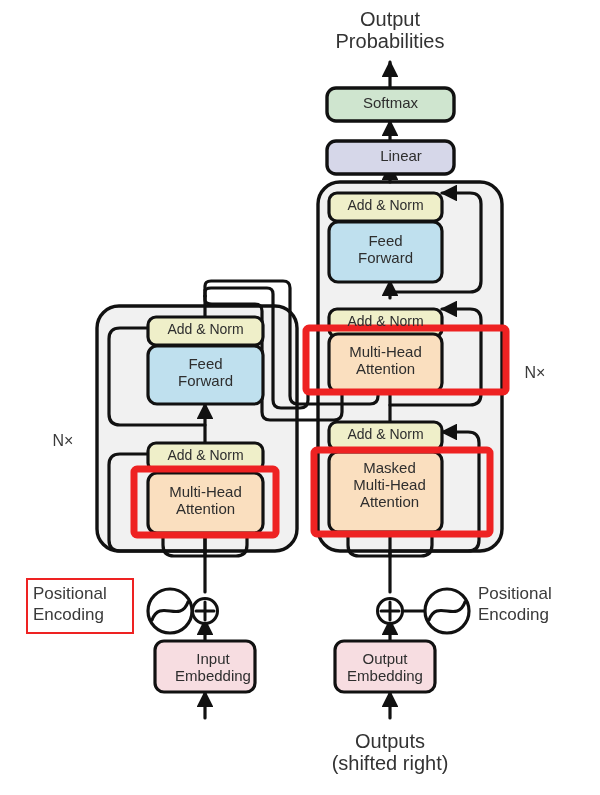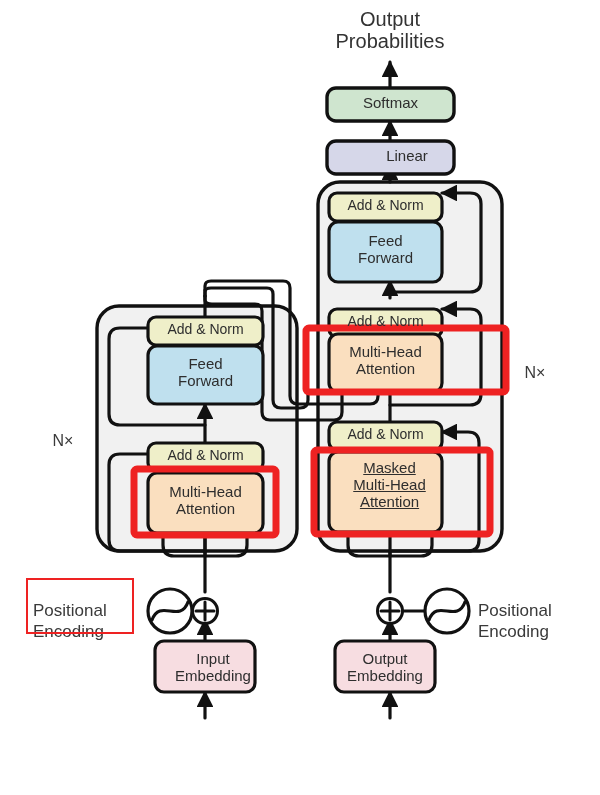--- a/index.html
+++ b/index.html
@@ -9,21 +9,21 @@
     color:#222222;
   }
   #stage{position:absolute;left:0;top:0;width:600px;height:795px;border-radius:22px;}
   svg{position:absolute;left:0;top:0;width:600px;height:795px;overflow:visible;}
 
   .lbl{position:absolute;text-align:center;line-height:1.12;color:#3a3a3a;
        white-space:pre-line;pointer-events:none;}
   .lbl.big{font-size:20px;color:#333333;}
   .lbl.box{font-size:15px;color:#2e2e2e;}
   .lbl.nx{font-size:16px;color:#3a3a3a;}
-  .lbl.pe{font-size:17px;color:#3a3a3a;text-align:left;line-height:1.22;margin-top:17px;}
+  .lbl.pe{font-size:17px;color:#3a3a3a;text-align:left;line-height:1.22;}
   .hl-label{position:absolute;border:2.5px solid #ee2222;}
 </style>
 </head>
 <body>
 
 <div id="stage">
 
   <svg viewBox="0 0 600 795">
     <defs>
       <marker id="ah" viewBox="0 0 10 10" refX="9" refY="5" markerWidth="5.2" markerHeight="5.2" orient="auto-start-reverse">
@@ -168,30 +168,30 @@
       <rect x="134" y="469" width="142" height="66" rx="3" ry="3" stroke-width="7"></rect>
       <rect x="306" y="328" width="200" height="64" rx="3" ry="3" stroke-width="7"></rect>
       <rect x="314" y="450" width="176" height="84" rx="3" ry="3" stroke-width="7"></rect>
     </g>
   </svg>
 
   <div class="lbl big" style="left:300px;top:8px;width:180px;">Output
 Probabilities</div>
 
   <div class="lbl box" style="left:327px;top:95px;width:127px;">Softmax</div>
-  <div class="lbl box" style="left:327px;top:148px;width:148px;padding-left:6px;">Linear</div>
+  <div class="lbl box" style="left:327px;top:148px;width:148px;">Linear</div>
 
   <div class="lbl box" style="left:329px;top:198px;width:113px;font-size:14px;">Add &amp; Norm</div>
   <div class="lbl box" style="left:329px;top:233px;width:113px;">Feed
 Forward</div>
   <div class="lbl box" style="left:329px;top:314px;width:113px;font-size:14px;">Add &amp; Norm</div>
   <div class="lbl box" style="left:329px;top:344px;width:113px;">Multi-Head
 Attention</div>
   <div class="lbl box" style="left:329px;top:427px;width:113px;font-size:14px;">Add &amp; Norm</div>
-  <div class="lbl box" style="left:329px;top:460px;width:121px;text-decoration:underline;">Masked
+  <div class="lbl box" style="left:329px;top:460px;width:121px;">Masked
 Multi-Head
 Attention</div>
 
   <div class="lbl box" style="left:148px;top:322px;width:115px;font-size:14px;">Add &amp; Norm</div>
   <div class="lbl box" style="left:148px;top:356px;width:115px;">Feed
 Forward</div>
   <div class="lbl box" style="left:148px;top:448px;width:115px;font-size:14px;">Add &amp; Norm</div>
   <div class="lbl box" style="left:148px;top:484px;width:115px;">Multi-Head
 Attention</div>
 
@@ -203,14 +203,16 @@
   <div class="lbl nx" style="left:43px;top:432px;width:40px;">N×</div>
   <div class="lbl nx" style="left:515px;top:364px;width:40px;">N×</div>
 
   <div class="lbl pe" style="left:33px;top:584px;width:100px;">Positional
 Encoding</div>
   <div class="hl-label" style="left:26px;top:578px;width:104px;height:52px;"></div>
 
   <div class="lbl pe" style="left:478px;top:584px;width:120px;">Positional
 Encoding</div>
 
+  <div class="lbl big" style="left:310px;top:730px;width:160px;">Outputs
+(shifted right)</div>
 
 </div>
 
 </body></html>

